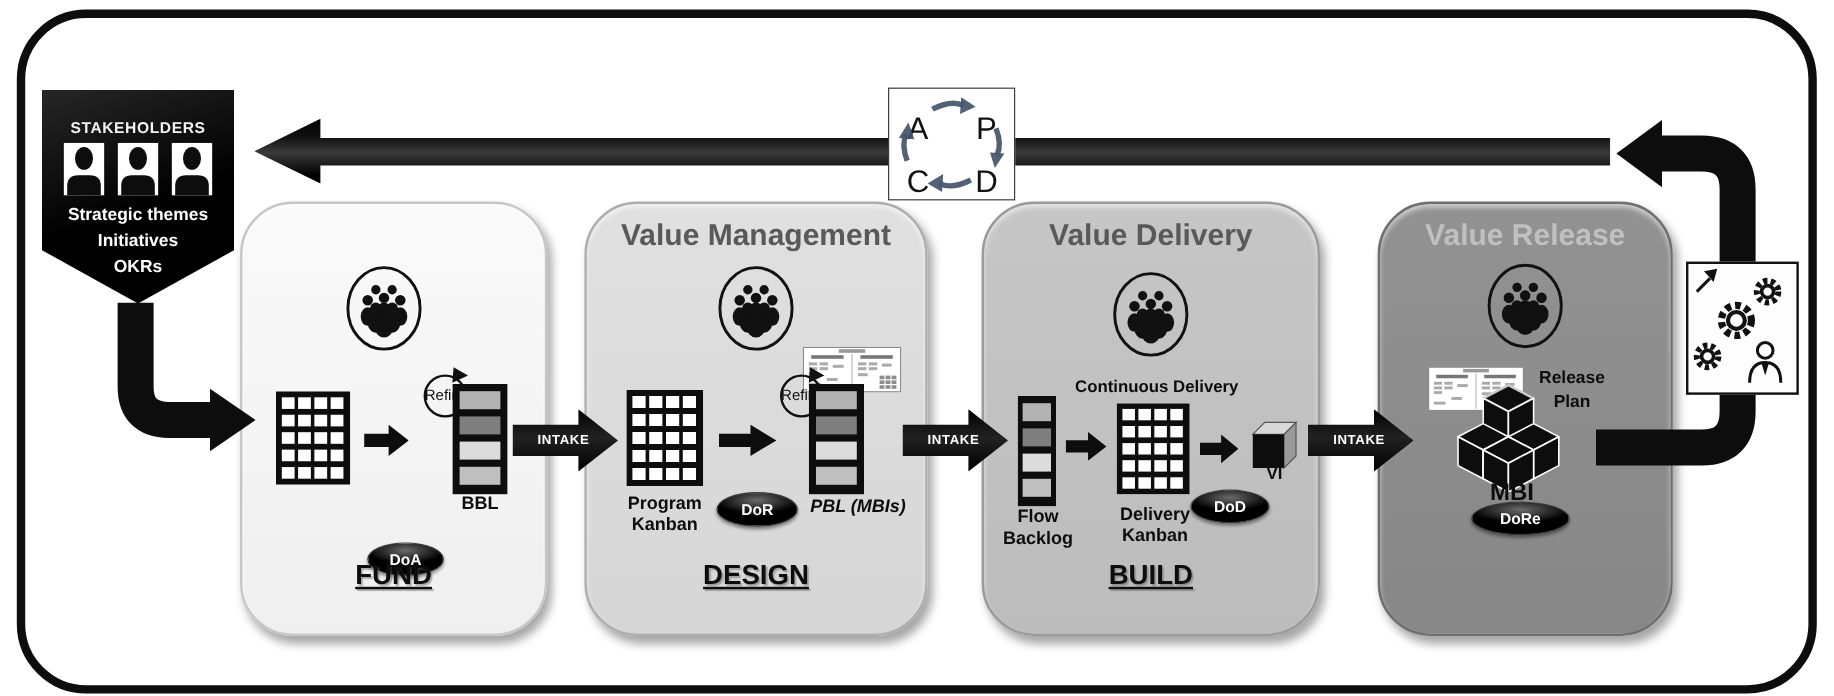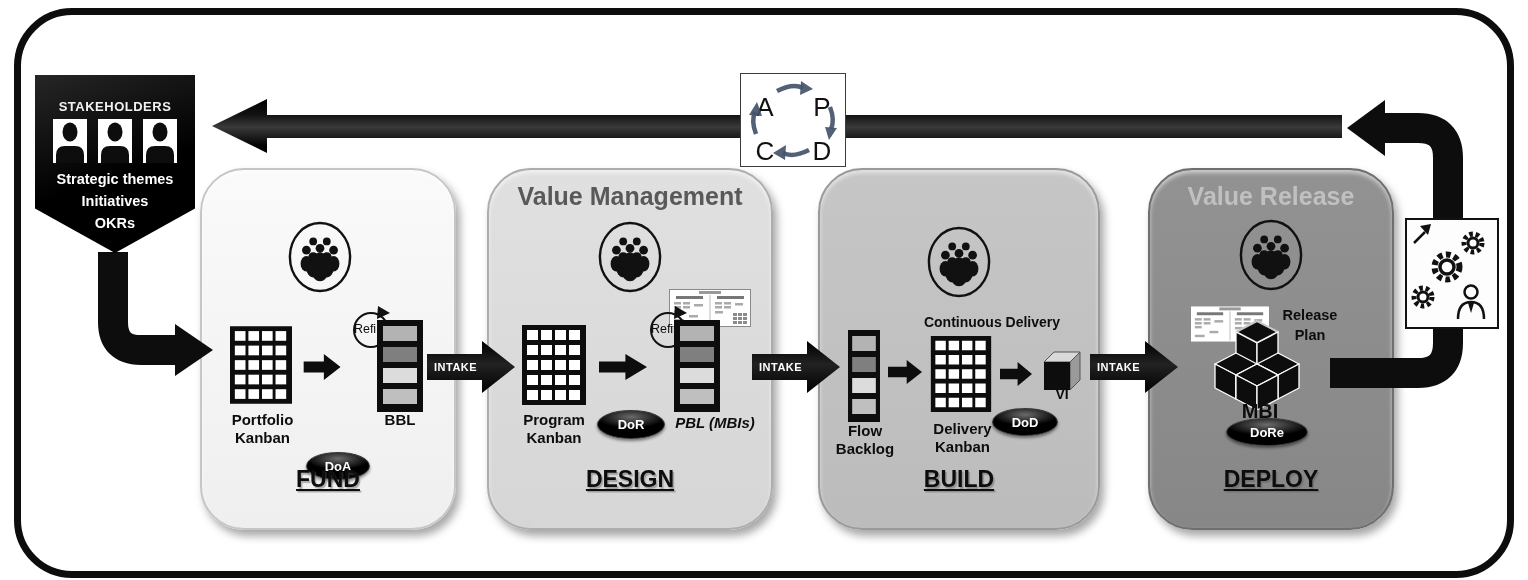--- a/index.html
+++ b/index.html
@@ -65,21 +65,21 @@
   .refine-text{
     position:absolute;font-size:12.5px;color:#0d0d0d;text-align:center;width:56px;
   }
   .minor-label{position:absolute;text-align:center;font-weight:bold;color:#0d0d0d;}
   
   .intake{
     position:absolute;top:341px;width:88px;height:52px;z-index:3;
     background:linear-gradient(180deg,#000,#222 45%,#000);
     clip-path:polygon(0 13px,55px 13px,55px 0,88px 26px,55px 52px,55px 39px,0 39px);
     color:#fff;font-size:11px;font-weight:bold;letter-spacing:.5px;
-    display:flex;align-items:center;justify-content:flex-start;padding-left:7px;box-sizing:border-box;
+    display:flex;align-items:center;justify-content:flex-start;padding-left:21px;box-sizing:border-box;
   }
   
   .elbow{position:absolute;z-index:3;}
   .gears-box{
     position:absolute;left:1405px;top:218px;width:90px;height:107px;z-index:5;
     background:#fdfdfd;border:2px solid #111;
   }
   .abs{position:absolute;}
 </style>
 </head>
@@ -282,21 +282,20 @@
     </svg>
   <svg class="abs" style="left:140px;top:130px;" width="58" height="58" viewBox="0 0 58 58">
     <circle cx="29" cy="30" r="17" fill="none" stroke="#111" stroke-width="2"></circle>
     <polygon points="36,6 48,13 35,19" fill="#111"></polygon>
     <circle cx="46" cy="38" r="4" fill="#111"></circle>
   </svg>
   <div class="refine-text" style="left:142px;top:152px;">Refine</div>
   <svg class="abs" style="left:175px;top:150px;" width="46" height="92">
       <use href="#sym-stack"></use>
     </svg>
-  <div class="icon-label" style="left:8px;top:241px;width:105px;">Portfolio Kanban</div>
   <div class="oval" style="left:104px;top:238px;width:62px;height:26px;margin-top:44px;">DoA</div>
   <div class="icon-label" style="left:170px;top:241px;width:56px;">BBL</div>
   <div class="phase">FUND</div>
 </div>
 
 <div class="panel p2">
   <div class="panel-title">Value Management</div>
   <svg class="abs" style="left:108px;top:50px;" width="66" height="74">
       <use href="#sym-people"></use>
     </svg>
@@ -318,24 +317,25 @@
   <svg class="abs" style="left:185px;top:150px;" width="46" height="92">
       <use href="#sym-stack"></use>
     </svg>
   <div class="icon-label" style="left:10px;top:241px;width:110px;">Program Kanban</div>
   <div class="oval" style="left:108px;top:240px;width:66px;height:27px;">DoR</div>
   <div class="icon-label" style="left:176px;top:244px;width:100px;font-style:italic;">PBL (MBIs)</div>
   <div class="phase">DESIGN</div>
 </div>
 
 <div class="panel p3">
+  <div class="panel-title">Value Delivery</div>
   <svg class="abs" style="left:106px;top:55px;" width="66" height="74">
       <use href="#sym-people"></use>
     </svg>
-  <div class="minor-label" style="left:72px;top:144px;width:200px;font-size:14px;">Continuous Delivery</div>
+  <div class="minor-label" style="left:44px;top:144px;width:200px;font-size:14px;">Continuous Delivery</div>
   <svg class="abs" style="left:28px;top:160px;" width="32" height="92" viewBox="0 0 46 92" preserveAspectRatio="none">
       <use href="#sym-stack"></use>
     </svg>
   <svg class="abs" style="left:68px;top:190px;" width="34" height="24" viewBox="0 0 40 28" preserveAspectRatio="none">
       <use href="#sym-arrow"></use>
     </svg>
   <svg class="abs" style="left:110px;top:166px;" width="62" height="76" viewBox="0 0 64 80">
       <use href="#sym-kanban"></use>
     </svg>
   <svg class="abs" style="left:180px;top:192px;" width="32" height="24" viewBox="0 0 40 28" preserveAspectRatio="none">
@@ -375,21 +375,20 @@
       <polygon points="47,49 68,60 68,84 47,73"></polygon>
       <polygon points="89,49 68,60 68,84 89,73"></polygon>
 
       <polygon points="47,49 68,60 47,71 26,60"></polygon>
       <polygon points="26,60 47,71 47,95 26,84"></polygon>
       <polygon points="68,60 47,71 47,95 68,84"></polygon>
     </g>
   </svg>
   <div class="minor-label" style="left:85px;top:230px;width:50px;font-size:20px;">MBI</div>
   <div class="oval" style="left:76px;top:248px;width:80px;height:26px;">DoRe</div>
-  <div class="phase">DEPLOY</div>
 </div>
 
 <div class="intake" style="left:427px;">
     <span>INTAKE</span>
   </div>
 <div class="intake" style="left:752px;">
     <span>INTAKE</span>
   </div>
 <div class="intake" style="left:1090px;">
     <span>INTAKE</span>

